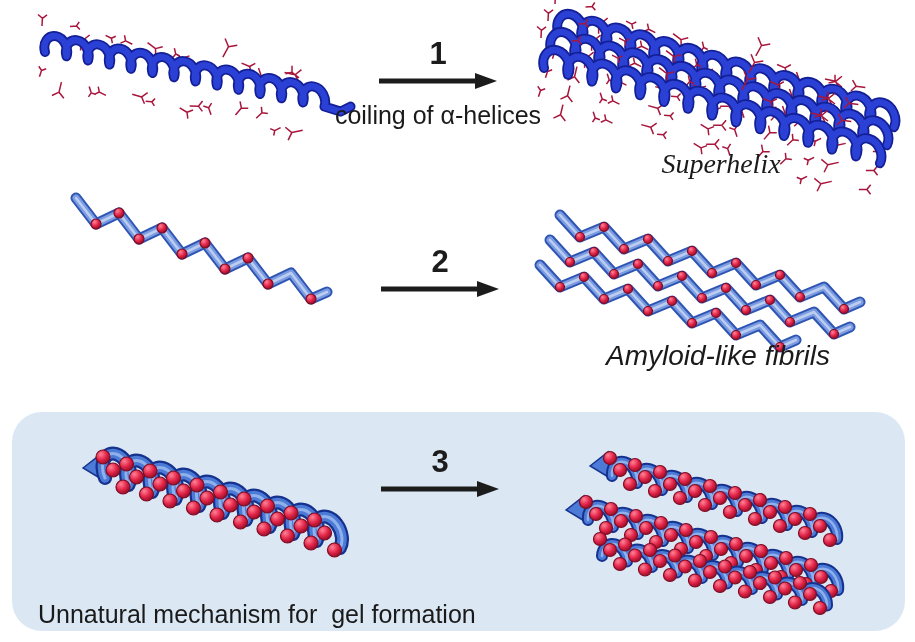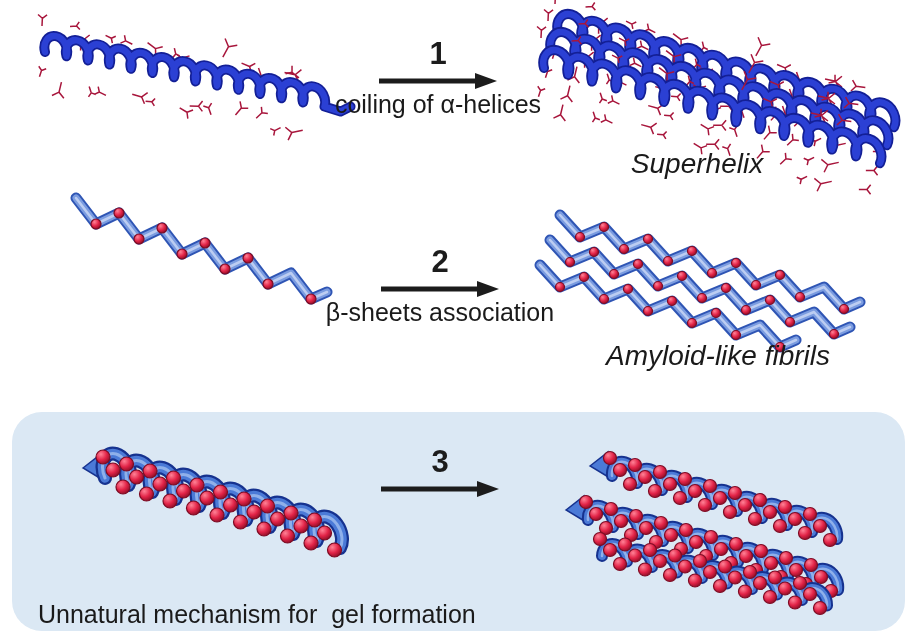--- a/index.html
+++ b/index.html
@@ -6,27 +6,27 @@
   .canvas{position:relative;width:915px;height:642px;background:#ffffff;overflow:hidden;
           font-family:"Liberation Sans",sans-serif;}
   .hbox{position:absolute;left:12px;top:412px;width:893px;height:219px;border-radius:30px;
         background:var(--boxbg,#dbe8f4);}
   #art{position:absolute;left:0;top:0;}
   .step{position:absolute;width:236px;display:flex;flex-direction:column;align-items:center;}
   .step .num{font-size:31px;font-weight:700;color:var(--arrow,#1c1c1c);line-height:1;}
   .step .arrowsvg{margin-top:3px;display:block;}
   .step .arrowsvg line{stroke:var(--arrow,#1c1c1c);stroke-width:5;}
   .step .arrowsvg polygon{fill:var(--arrow,#1c1c1c);}
-  .step .cap{font-size:25px;margin-top:0;white-space:nowrap;color:var(--text,#1a1a1a);}
+  .step .cap{font-size:25px;margin-top:11px;white-space:nowrap;color:var(--text,#1a1a1a);}
   #step1{left:320px;top:38px;}
   #step2{left:322px;top:246px;}
   #step3{left:322px;top:446px;}
   .product{position:absolute;width:300px;text-align:center;font-style:italic;font-size:28px;
            color:var(--text,#1a1a1a);}
-  #product1{left:547px;top:148px;}
+  #product1{left:571px;top:148px;font-family:Liberation Serif, serif;}
   #product2{left:568px;top:340px;text-align:center;}
   .boxcap{position:absolute;left:38px;top:600px;font-size:25px;
           color:var(--text,#1a1a1a);white-space:pre;}
 </style>
 </head>
 <body>
 
 <div class="canvas" style="--boxbg: #dbe8f4; --arrow: #1c1c1c; --text: #1a1a1a;">
 
   <div class="hbox"></div>
@@ -258,21 +258,20 @@
     </svg>
     <div class="cap">coiling of α-helices</div>
   </div>
 
   <div class="step" id="step2">
     <div class="num">2</div>
     <svg class="arrowsvg" width="122" height="18" viewBox="0 0 122 18">
       <line x1="2" y1="9" x2="100" y2="9"></line>
         <polygon points="98,1 120,9 98,17"></polygon>
     </svg>
-    <div class="cap">β-sheets association</div>
   </div>
 
   <div class="step" id="step3">
     <div class="num">3</div>
     <svg class="arrowsvg" width="122" height="18" viewBox="0 0 122 18">
       <line x1="2" y1="9" x2="100" y2="9"></line>
         <polygon points="98,1 120,9 98,17"></polygon>
     </svg>
   </div>
 

